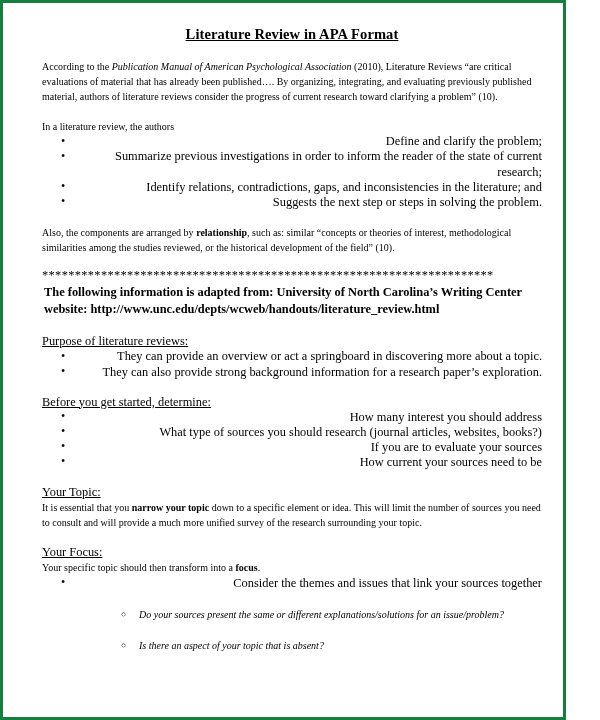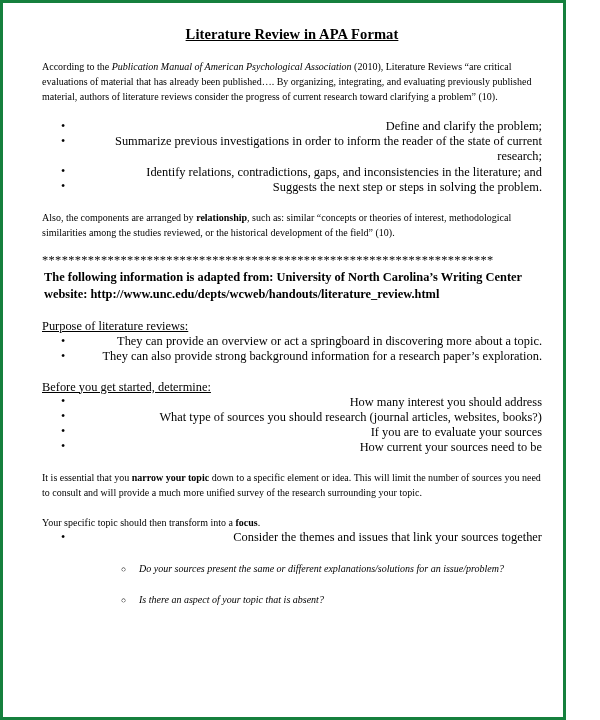--- a/index.html
+++ b/index.html
@@ -111,20 +111,21 @@
 <div class="page">
 
   <h1 class="doc-title">Literature Review in APA Format</h1>
 
   <div class="gap-lg"></div>
 
   <p class="para"><span>According to the </span><i class="it">Publication Manual of American Psychological Association</i><span> (2010), Literature Reviews “are critical evaluations of material that has already been published…. By organizing, integrating, and evaluating previously published material, authors of literature reviews consider the progress of current research toward clarifying a problem” (10).</span></p>
 
   <div class="gap-lg"></div>
 
+  <p class="para">In a literature review, the authors</p>
 
   <ul class="bullets">
     <li>Define and clarify the problem;</li>
     <li>Summarize previous investigations in order to inform the reader of the state of current research;</li>
     <li>Identify relations, contradictions, gaps, and inconsistencies in the literature; and</li>
     <li>Suggests the next step or steps in solving the problem.</li>
   </ul>
 
   <div class="gap-lg"></div>
 
@@ -152,25 +153,27 @@
 
   <ul class="bullets">
     <li>How many interest you should address</li>
     <li>What type of sources you should research (journal articles, websites, books?)</li>
     <li>If you are to evaluate your sources</li>
     <li>How current your sources need to be</li>
   </ul>
 
   <div class="gap-lg"></div>
 
+  <p class="heading-underline"><span class="u">Your Topic:</span></p>
 
   <p class="para"><span>It is essential that you </span><b class="bd">narrow your topic</b><span> down to a specific element or idea.  This will limit the number of sources you need to consult and will provide a much more unified survey of the research surrounding your topic.</span></p>
 
   <div class="gap-lg"></div>
 
+  <p class="heading-underline"><span class="u">Your Focus:</span></p>
 
   <p class="para"><span>Your specific topic should then transform into a </span><b class="bd">focus</b><span>.</span></p>
 
   <ul class="bullets">
     <li>Consider the themes and issues that link your sources together</li>
   </ul>
 
   <ul class="subbullets">
     <li>Do your sources present the same or different explanations/solutions for an issue/problem?</li>
     <li>Is there an aspect of your topic that is absent?</li>

